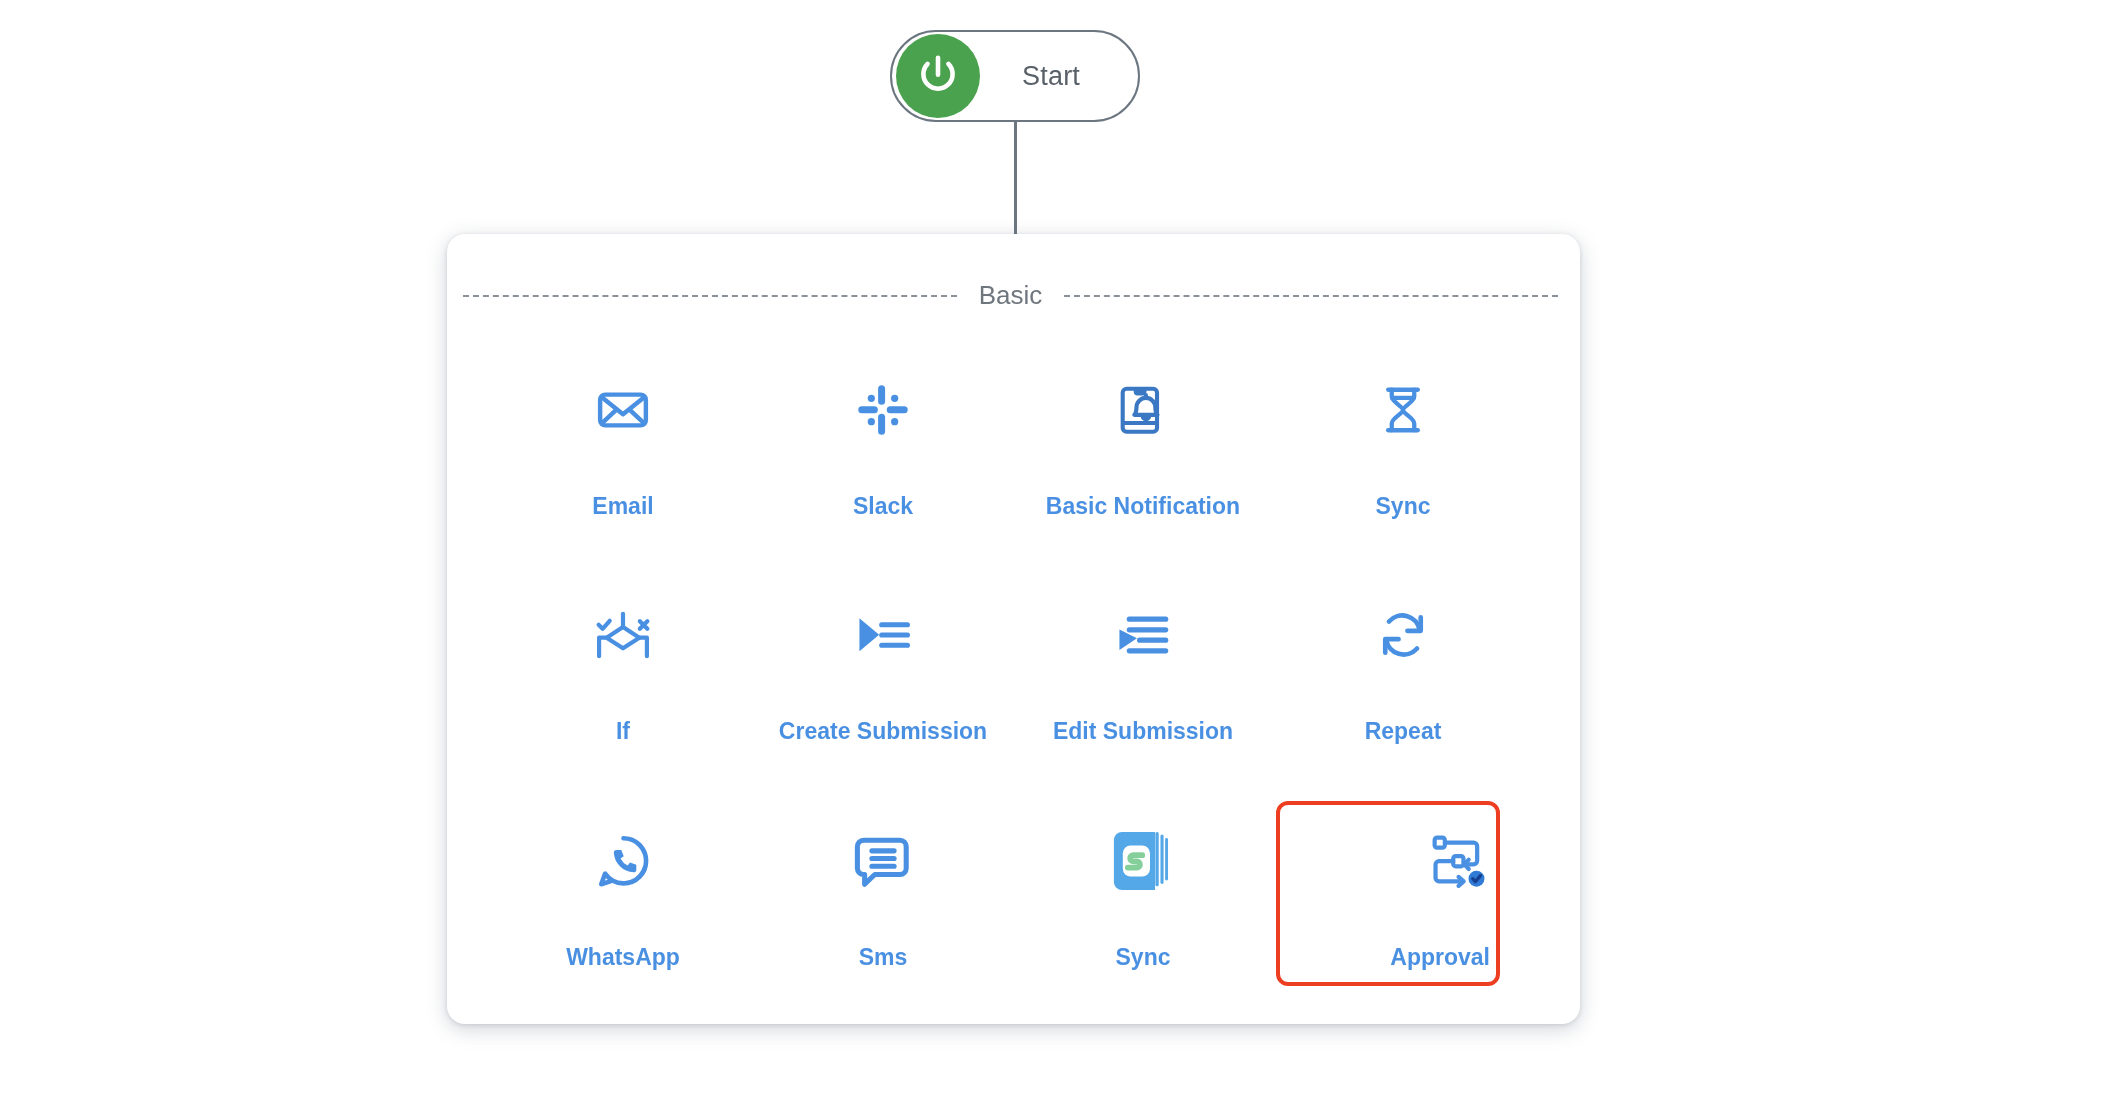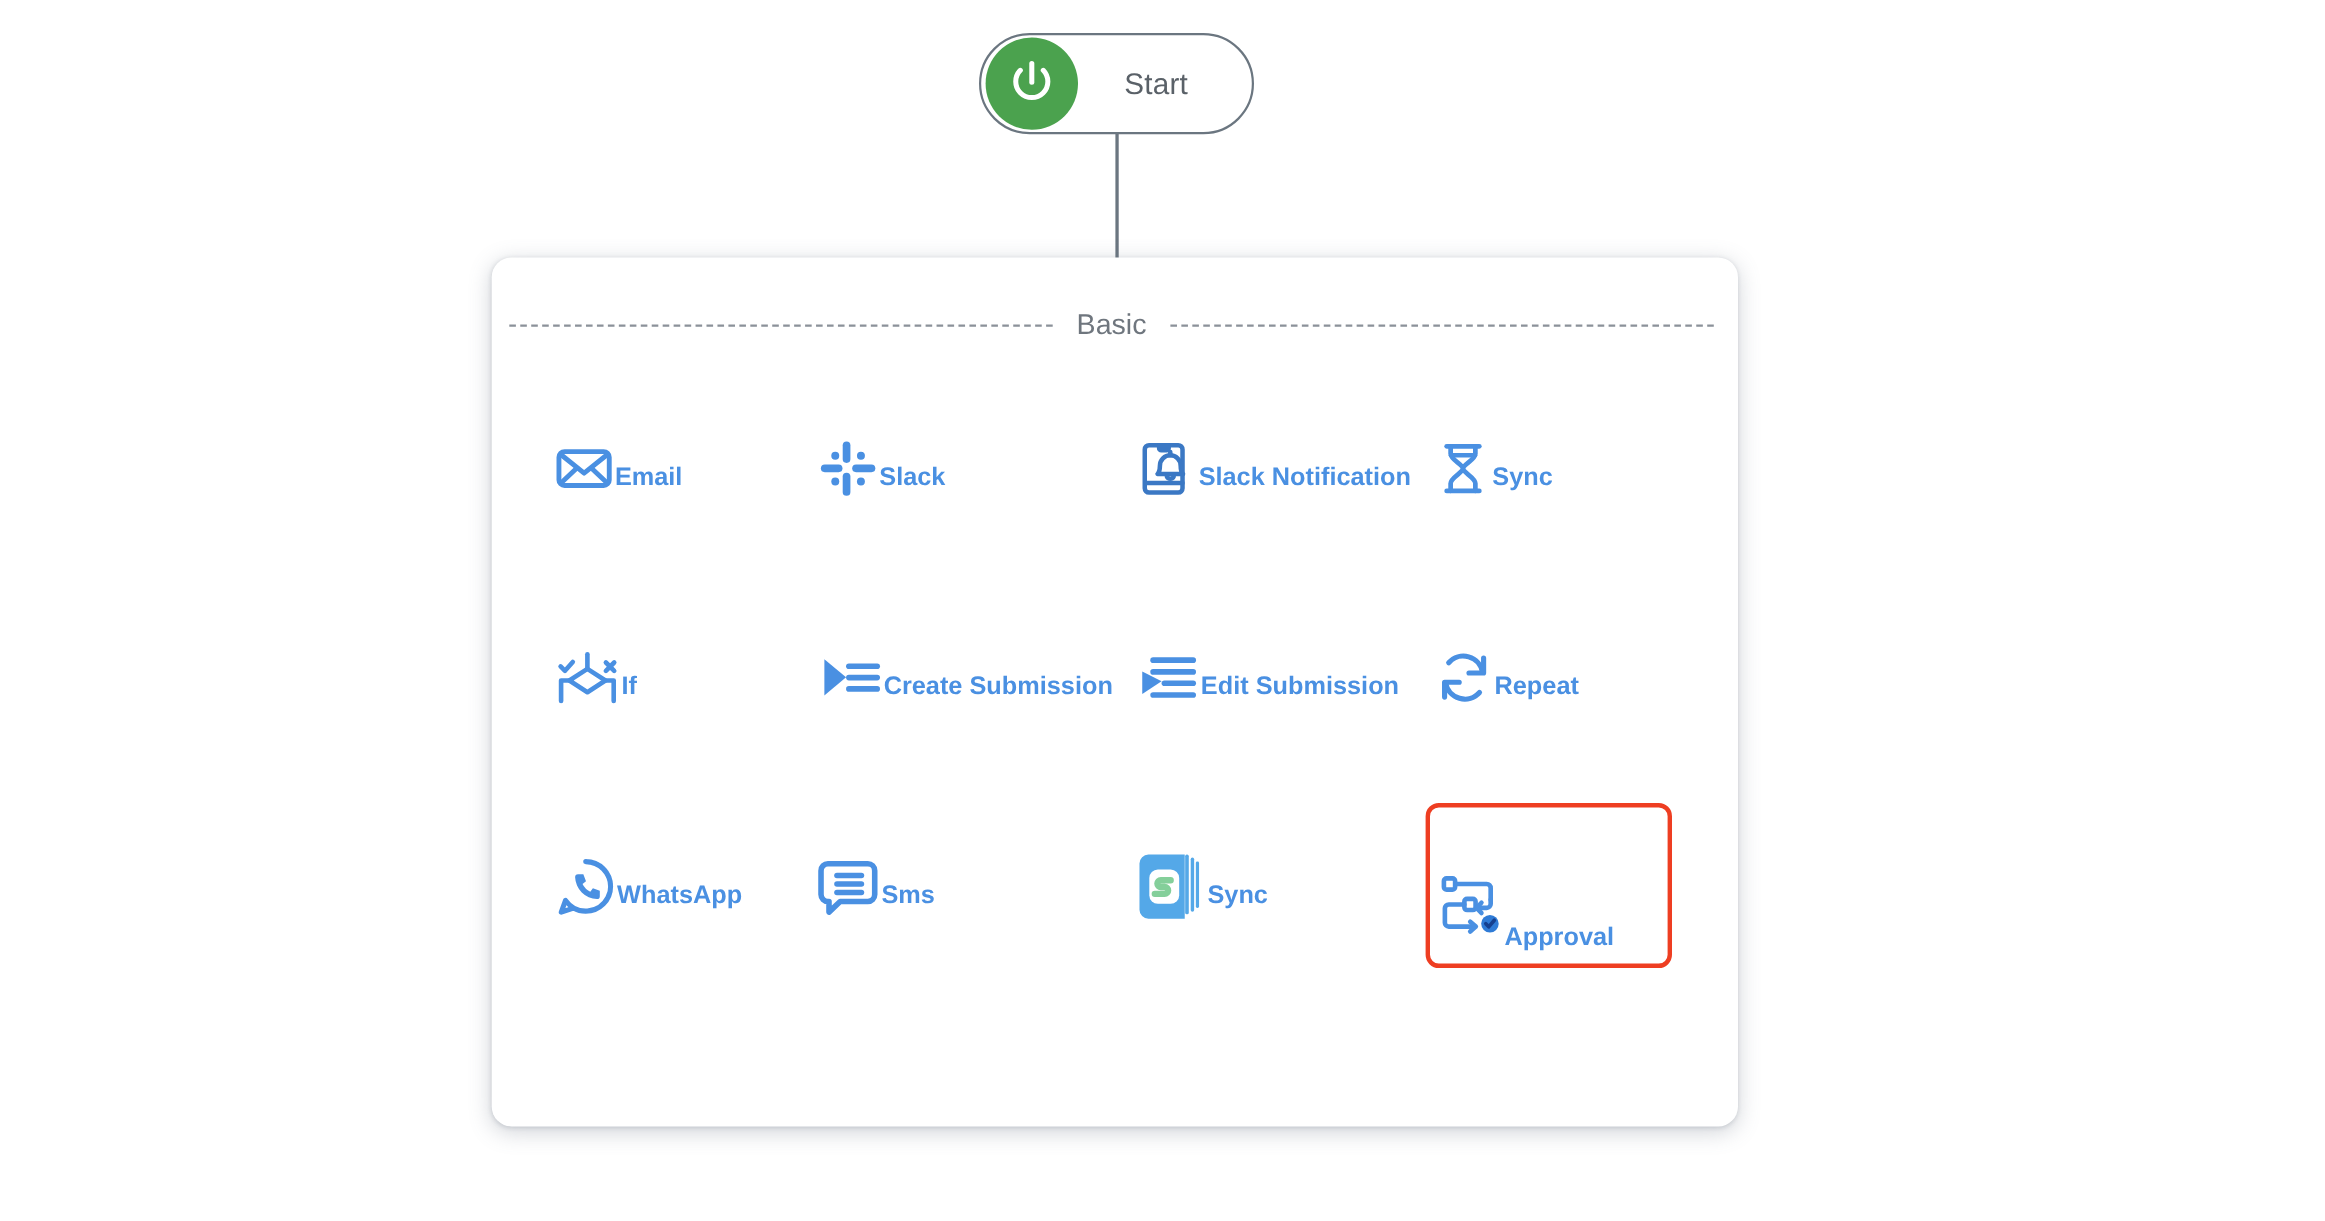--- a/index.html
+++ b/index.html
@@ -104,28 +104,29 @@
     position: absolute;
     left: 46px;
     top: 116px;
     width: 1040px;
     display: grid;
     grid-template-columns: repeat(4, 1fr);
     row-gap: 40px;
   }
   .cell {
     display: flex;
-    flex-direction: row;
+    flex-direction: column;
     align-items: center;
     justify-content: flex-start;
     padding: 14px 6px 12px;
     border-radius: 12px;
     border: 4px solid transparent;
     cursor: pointer;
     min-height: 150px;
+    gap: 26px;
   }
   .cell.selected {
     border-color: #ee3e22;
     width: 224px;
     margin-left: 3px;
     align-items: flex-end;
   }
   .icon-wrap {
     height: 84px;
     display: flex;
@@ -205,21 +206,21 @@
             <path d="M5.2 3.2 h11.0 a1.6 1.6 0 0 1 1.6 1.6 v14.6 a1.6 1.6 0 0 1 -1.6 1.6
                      h-11.0 a1.6 1.6 0 0 1 -1.6 -1.6 v-14.6 a1.6 1.6 0 0 1 1.6 -1.6 z"></path>
             <path d="M9.0 3.4 h3.6 v0.9 a0.8 0.8 0 0 1 -0.8 0.8 h-2.0 a0.8 0.8 0 0 1 -0.8 -0.8 z"></path>
             <path d="M4.0 17.4 h13.8"></path>
             <path d="M13.2 7.0 a3.9 3.9 0 0 0 -3.9 3.9 c0 2.4 -0.9 3.1 -0.9 3.1 h9.6
                      s-0.9 -0.7 -0.9 -3.1 a3.9 3.9 0 0 0 -3.9 -3.9 z" fill="#ffffff"></path>
             <path d="M13.2 5.8 v1.2"></path>
             <path d="M11.9 14.9 a1.4 1.4 0 0 0 2.6 0"></path>
           </svg>
         </span>
-        <span class="cell-label">Slack Notification</span>
+        <span class="cell-label">Basic Notification</span>
       </div>
 
       <div class="cell">
         <span class="icon-wrap">
           <svg width="54" height="54" viewBox="0 0 24 24" fill="none" stroke="#4a90e2" stroke-width="1.9" stroke-linecap="round" stroke-linejoin="round">
             <path d="M5.4 3.0 H 18.6"></path>
             <path d="M5.4 21.0 H 18.6"></path>
             <path d="M7.0 3.0 v3.0 c0 2.4 5.0 4.4 5.0 6.0 c0 1.6 -5.0 3.6 -5.0 6.0 v3.0"></path>
             <path d="M17.0 3.0 v3.0 c0 2.4 -5.0 4.4 -5.0 6.0 c0 1.6 5.0 3.6 5.0 6.0 v3.0"></path>
             <path d="M7.2 6.6 H 16.8"></path>

